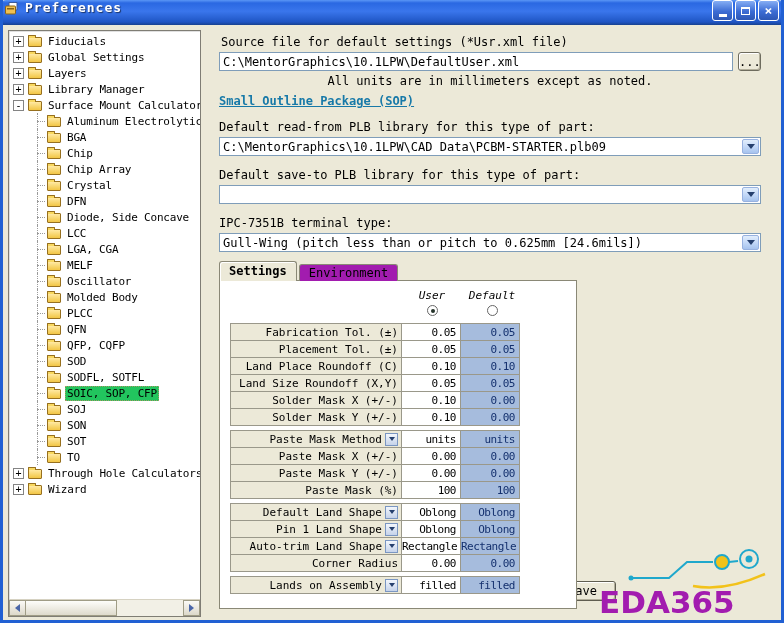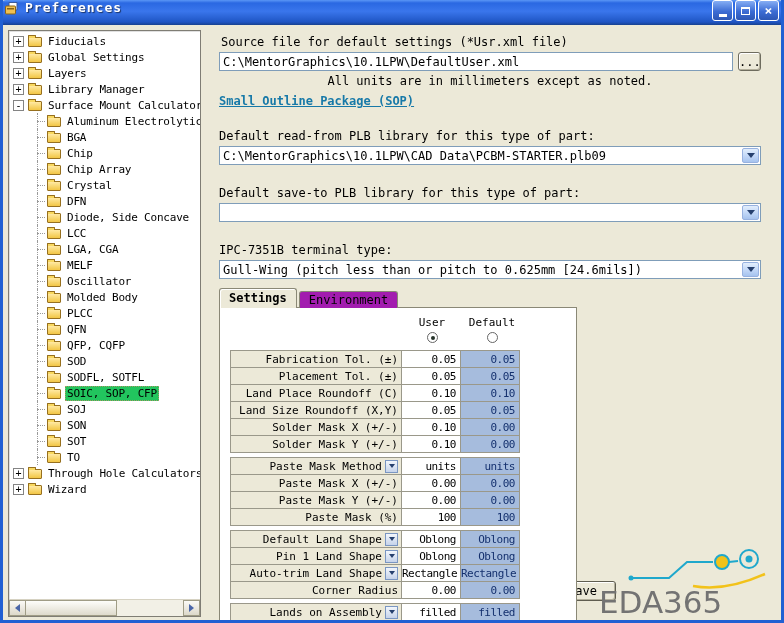--- a/index.html
+++ b/index.html
@@ -59,36 +59,36 @@
   .main { position:absolute; left:216px; top:6px; right:20px; bottom:2px; }
   .src-label { margin:4px 0 0 2px; }
   .src-row { display:flex; align-items:center; gap:5px; margin-top:3px; }
   .src-input { flex:1; height:19px; border:1px solid #7f9db9; background:#fff; padding:1px 3px;
                font:inherit; font-size:12px; }
   .browse { flex:none; width:23px; height:19px; font:inherit; background:#ece9d8;
             border:1px solid #6e6c5e; border-radius:3px;
             box-shadow:inset 1px 1px 0 #fff, inset -1px -1px 0 #b3af9b; line-height:10px; }
   .units { text-align:center; margin-top:3px; }
   .heading { margin-top:6px; color:#1779a8; font-weight:bold; text-decoration:underline; }
-  .flabel { margin-top:21px; }
+  .flabel { margin-top:12px; }
   .combo { position:relative; height:19px; border:1px solid #7f9db9; background:#fff; margin-top:3px;
            padding:2px 22px 0 3px; white-space:nowrap; overflow:hidden; }
   .combo-btn { position:absolute; right:1px; top:1px; bottom:1px; width:17px; border:1px solid #98b2e0; border-radius:2px;
                background:linear-gradient(180deg,#e2eefc,#c4d9f8 50%,#a6c3ee); display:flex; align-items:center; justify-content:center; }
   .carr { width:0; height:0; border-left:4px solid transparent; border-right:4px solid transparent; border-top:5px solid #26406e; }
 
   
   .tabs { display:flex; margin-top:10px; position:relative; z-index:2; }
   .tab { padding:2px 9px 0; height:19px; background:#ece9d8; border:1px solid #8a8876; border-bottom:none;
          border-radius:3px 3px 0 0; margin-right:2px; }
   .tab.active { height:20px; margin-top:-1px; font-weight:bold; box-shadow:inset 1px 1px 0 #fff; }
   .tab.inactive { margin-top:2px; height:17px; padding-top:1px; background:#a21caf; font-weight:normal; }
   .tabpanel { width:358px; background:#fff; border:1px solid #8a8876; margin-top:-1px; position:relative; z-index:1;
               padding:8px 0 14px 10px; font-size:11px; }
-  .thead, .tradios { display:flex; }
+  .thead, .tradios { display:flex;font-style:italic; }
   .thspacer { width:172px; }
   .th { width:60px; text-align:center; }
   .radio { display:inline-block; width:11px; height:11px; border:1px solid #666; border-radius:50%;
            background:#fff; margin:3px auto 5px; position:relative; }
   .radio.on::after { content:""; position:absolute; left:3px; top:3px; width:4px; height:4px;
                      border-radius:50%; background:#25332a; }
   .srow { display:flex; height:18px; margin-top:-1px; }
   .srow.gapafter { margin-bottom:5px; }
   .lcell { width:172px; border:1px solid #9a988a; background:#ece9d8; display:flex; align-items:center;
            justify-content:flex-end; padding:0 3px 0 2px; white-space:nowrap; overflow:hidden; }
@@ -102,22 +102,22 @@
 
   
   .btnrow { position:absolute; left:196px; bottom:17px; display:flex; }
   .pushbtn { width:67px; height:20px; font:inherit; font-size:12px; background:#ece9d8;
              border:1px solid #5f5d50; border-radius:3px;
              box-shadow:inset 1px 1px 0 #fff, inset -1px -1px 0 #b3af9b; }
 
   
   .watermark { position:absolute; right:-10px; bottom:0; width:172px; height:74px; pointer-events:none; }
   .wm-doodle { position:absolute; right:2px; top:0; }
-  .wm-text { position:absolute; left:0; bottom:0; font-family:"DejaVu Sans", sans-serif; font-weight:normal;
-             font-size:31px; color:#737373; letter-spacing:0px; line-height:1; }
+  .wm-text { position:absolute; left:0; bottom:0; font-family:"DejaVu Sans", sans-serif; font-weight:bold;
+             font-size:31px; color:#a21caf; letter-spacing:0px; line-height:1; }
 </style>
 </head>
 <body>
 
 <div class="window">
 
   <div class="titlebar">
     <span style="display:flex;">
       <svg width="16" height="16" viewBox="0 0 16 16">
         <path d="M5 6 V2.5 H13 V10 H11.5" fill="#ffffff" stroke="#3a5a9a" stroke-width="1"></path>

